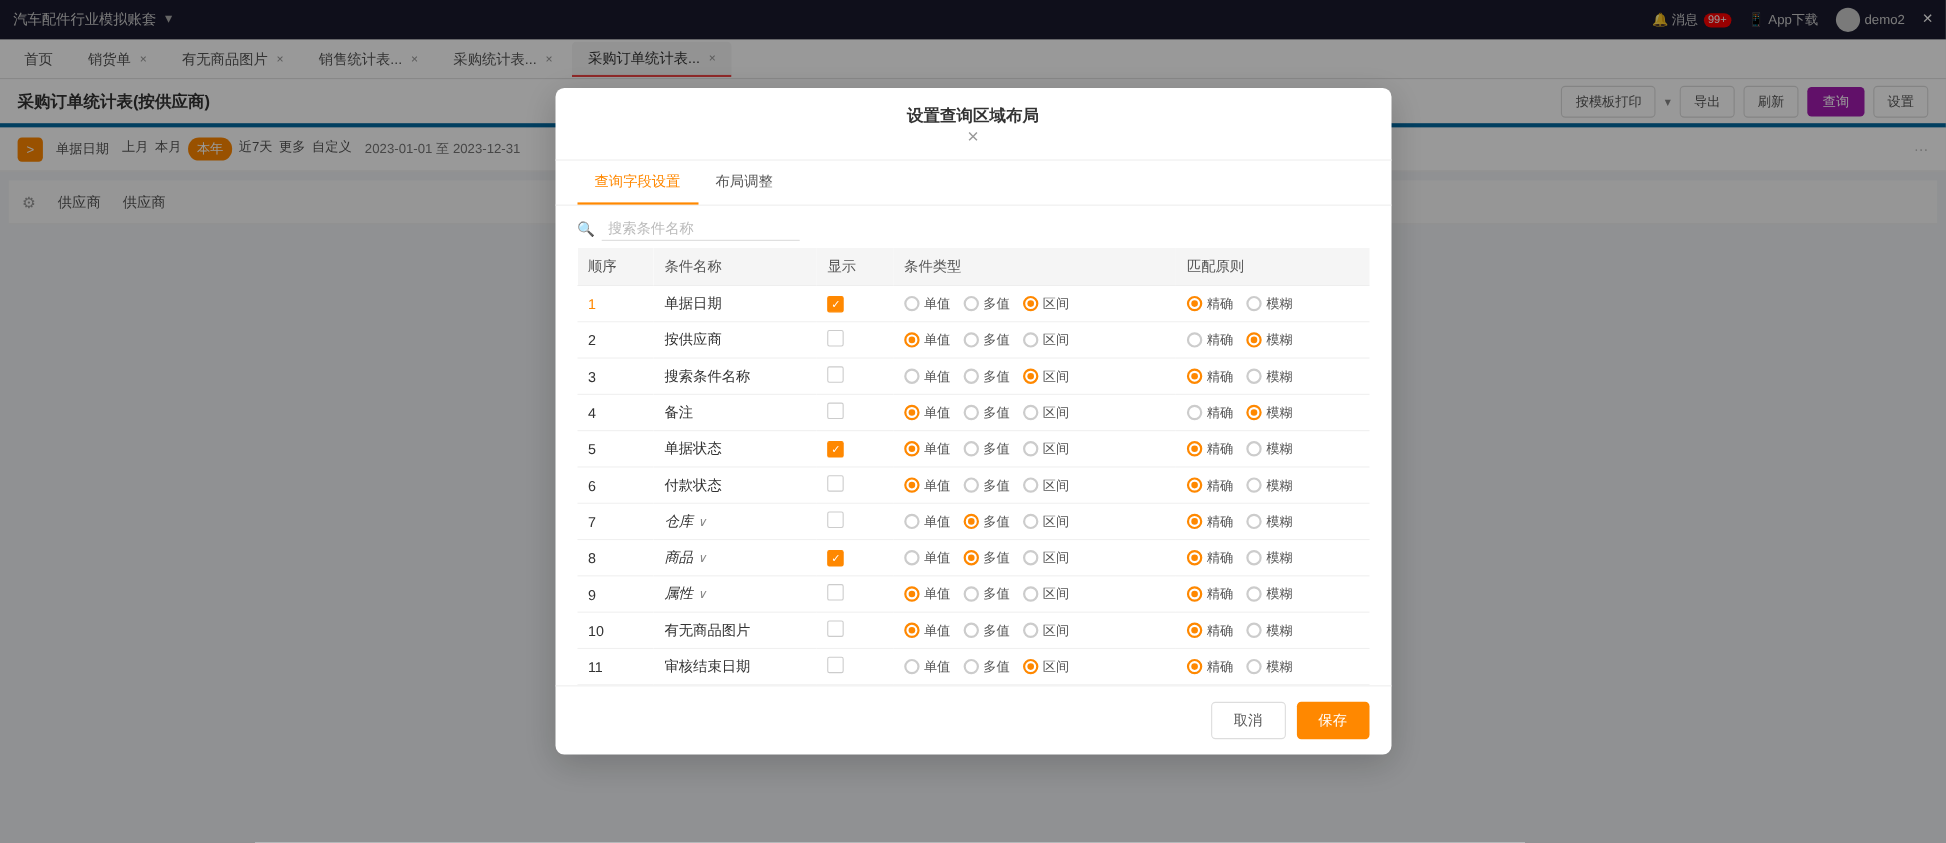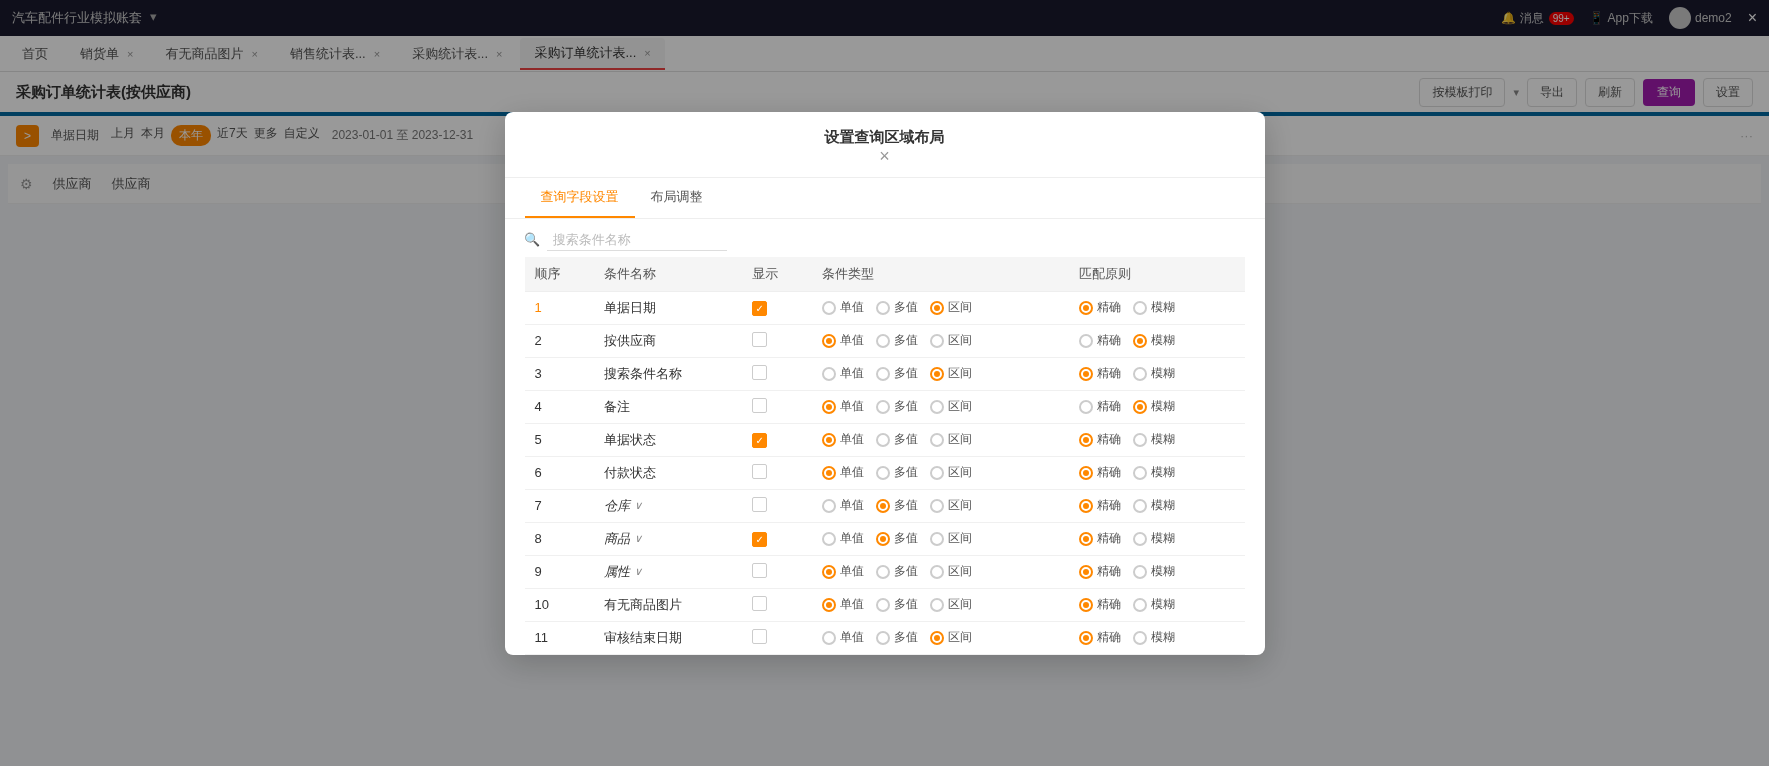--- a/index.html
+++ b/index.html
@@ -796,14 +796,18 @@
                     <span class="radio-circle "></span>
                     <span class="radio-label">模糊</span>
                   </label>
                 </div>
               </td>
             </tr>
           </tbody>
       </table>
     </div>
 
+    <div class="dialog-footer">
+      <button class="btn-cancel">取消</button>
+      <button class="btn-save">保存</button>
+    </div>
   </div>
 </div>
 
 </body></html>

